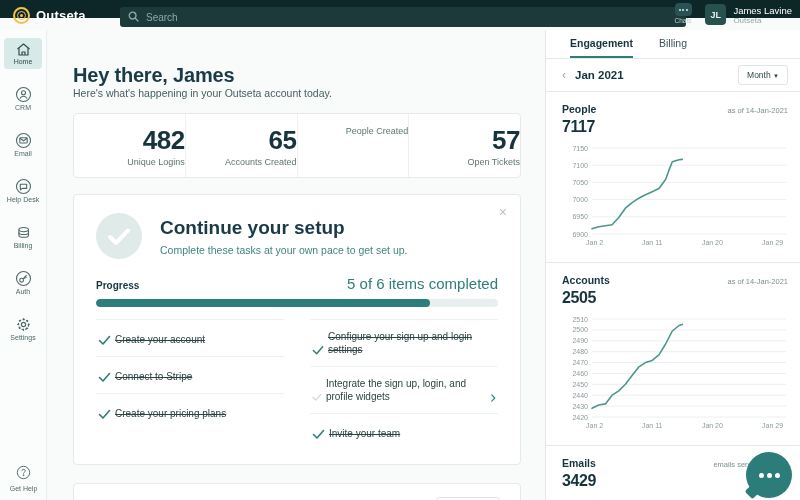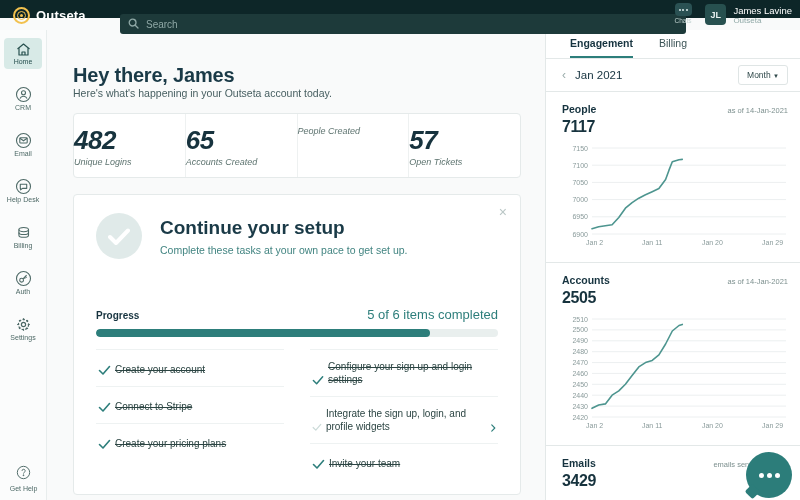--- a/index.html
+++ b/index.html
@@ -9,21 +9,21 @@
     background:#f9fafa; color:#16333f; position:relative;
     -webkit-font-smoothing:antialiased;
   }
   
   .topbar { position:absolute; top:0; left:0; width:800px; height:18px; background:#0d2628; z-index:30; }
   .brand { position:absolute; left:13px; top:0; height:30px; display:flex; align-items:center; gap:6px; }
   .logo-ring { width:17px; height:17px; border:2px solid #f2c14e; border-radius:50%; display:flex; align-items:center; justify-content:center; }
   .logo-ring-inner { width:9px; height:9px; border:1.5px solid #f2c14e; border-radius:50%; display:flex; align-items:center; justify-content:center; }
   .logo-dot { width:3px; height:3px; background:#f2c14e; border-radius:50%; }
   .brand-name { color:#fff; font-size:13px; font-weight:bold; letter-spacing:.2px; }
-  .searchwrap { position:absolute; left:120px; top:14px; width:566px; height:20px; background:#1d3a3a; border-radius:3px; }
+  .searchwrap { position:absolute; left:120px; top:7px; width:566px; height:20px; background:#1d3a3a; border-radius:3px; }
   .searchwrap svg { position:absolute; left:8px; top:4px; }
   .searchwrap input { position:absolute; left:0; top:0; width:100%; height:100%; background:transparent; border:0; outline:0; color:#e6efee; font-size:10px; padding-left:26px; font-family:"Liberation Sans",sans-serif; }
   .searchwrap input::placeholder { color:#8fa8a6; }
   .chats { position:absolute; right:102px; top:2px; width:30px; height:27px; text-align:center; cursor:pointer; }
   .chats-icon { width:17px; height:13px; background:#2a5153; border-radius:4px; margin:1px auto 0; display:flex; align-items:center; justify-content:center; gap:1.5px; }
   .chats-icon i { width:2px; height:2px; background:#dfeceb; border-radius:50%; }
   .chats-label { font-size:6.5px; color:#c3d4d2; margin-top:1px; }
   .userbox { position:absolute; right:8px; top:4px; display:flex; align-items:center; gap:7px; cursor:pointer; }
   .avatar { width:21px; height:21px; background:#27504f; border-radius:4px; color:#e9f2f1; font-size:9px; font-weight:bold; display:flex; align-items:center; justify-content:center; }
   .user-name { color:#fff; font-size:9.5px; line-height:11px; }
@@ -36,55 +36,55 @@
   .nav-item .lbl { font-size:7px; margin-top:1px; line-height:8px; }
   .nav-item svg { display:block; margin:0 auto; }
   .gethelp { position:absolute; bottom:8px; left:0; width:47px; text-align:center; color:#4e6a67; cursor:pointer; }
   .gethelp .lbl { font-size:7px; margin-top:1px; }
   
   .main { position:absolute; left:47px; top:30px; width:498px; bottom:0; overflow:hidden; padding:16px 24px 0 26px; }
   h1.greet { font-size:20px; font-weight:bold; color:#1a3a47; margin-top:18px; letter-spacing:-.2px; }
   .sub { font-size:10.5px; color:#465e60; }
   .card { background:#fff; border:1px solid #e5eaea; border-radius:4px; }
   .stats { margin-top:14px; display:flex; }
-  .stat { flex:1; text-align:left; padding:11px 0 10px;font-style:italic; }
+  .stat { flex:1; text-align:right; padding:11px 0 10px; }
   .stat + .stat { border-left:1px solid #eef1f1; }
   .stat .num { font-size:26px; font-weight:bold; color:#17333e; letter-spacing:-.5px; }
   .stat .lab { font-size:9px; color:#5e7470; margin-top:1px; }
   
   .setup { margin-top:16px; padding:18px 22px 14px; position:relative; }
   .setup-close { position:absolute; top:10px; right:13px; color:#b9c6c5; font-size:14px; line-height:14px; cursor:pointer; }
   .setup-head { display:flex; gap:18px; align-items:center; }
   .bigcheck { width:46px; height:46px; border-radius:50%; background:#e0eae9; flex:0 0 46px; display:flex; align-items:center; justify-content:center; }
   .setup-title { font-size:19px; font-weight:bold; color:#1a3a47; }
   .setup-sub { font-size:10.5px; color:#438582; margin-top:5px; }
   .prog-row { display:flex; justify-content:space-between; align-items:baseline; margin-top:16px; }
   .prog-label { font-size:10px; font-weight:bold; color:#16333f; }
-  .prog-status { font-size:13px; color:#2d7e7b;margin-top:32px; }
+  .prog-status { font-size:15px; color:#2d7e7b; }
   .bar { margin-top:7px; height:8px; background:#e9efee; border-radius:4px; overflow:hidden; }
   .bar-fill { height:100%; background:#2d7e7b; border-radius:4px; }
   .tasks { margin-top:12px; display:grid; grid-template-columns:1fr 1fr; column-gap:26px; }
   .task { display:flex; align-items:flex-end; gap:4px; border-top:1px solid #eef2f2; padding:10px 2px; min-height:37px; cursor:pointer; }
   .task .txt { font-size:10px; color:#2c4543; line-height:13px; }
   .task.done .txt { text-decoration:line-through; }
   .task .spacer { flex:1; }
   
   .activity { margin-top:18px; padding:13px 20px 16px; }
   .act-head { display:flex; justify-content:space-between; align-items:center; }
   .act-title { font-size:15px; font-weight:bold; color:#1a3a47; }
   .pill-btn { border:1px solid #dfe5e5; border-radius:3px; background:#fff; font-size:8.5px; color:#30494b; padding:4px 8px; cursor:pointer; font-family:"Liberation Sans",sans-serif; }
   .pill-btn .caret { font-size:6px; color:#30494b; }
   
   .panel { position:absolute; right:0; top:30px; bottom:0; width:255px; background:#fff; border-left:1px solid #e3e8e8; z-index:10; }
   .tabs { height:29px; border-bottom:1px solid #e3e8e8; display:flex; align-items:stretch; padding-left:24px; gap:26px; }
   .tab { font-size:10.5px; display:flex; align-items:center; color:#3c5456; cursor:pointer; border-bottom:2px solid transparent; }
   .tab.active { color:#16333f; font-weight:bold; border-bottom-color:#2d7e7b; }
   .period { height:33px; border-bottom:1px solid #e3e8e8; display:flex; align-items:center; padding:0 12px 0 16px; }
   .chev-back { color:#9aacaa; font-size:12px; cursor:pointer; }
-  .period-label { font-size:11.5px; font-weight:normal; margin-left:9px; }
+  .period-label { font-size:11.5px; font-weight:bold; margin-left:9px; }
   .period .spacer { flex:1; }
   .sect { padding:11px 12px 10px 16px; border-bottom:1px solid #e3e8e8; }
   .sect:last-child { border-bottom:0; }
   .sect-head { display:flex; justify-content:space-between; align-items:baseline; }
   .sect-title { font-size:10.5px; font-weight:bold; color:#16333f; }
   .sect-note { font-size:7.5px; color:#7d908f; }
   .sect-value { font-size:16px; font-weight:bold; color:#17333e; margin-top:3px; letter-spacing:-.4px; }
   .chartbox { margin-top:6px; }
   .chartbox svg .tick { font-size:7px; fill:#8a9b9b; font-family:"Liberation Sans",sans-serif; }
   

